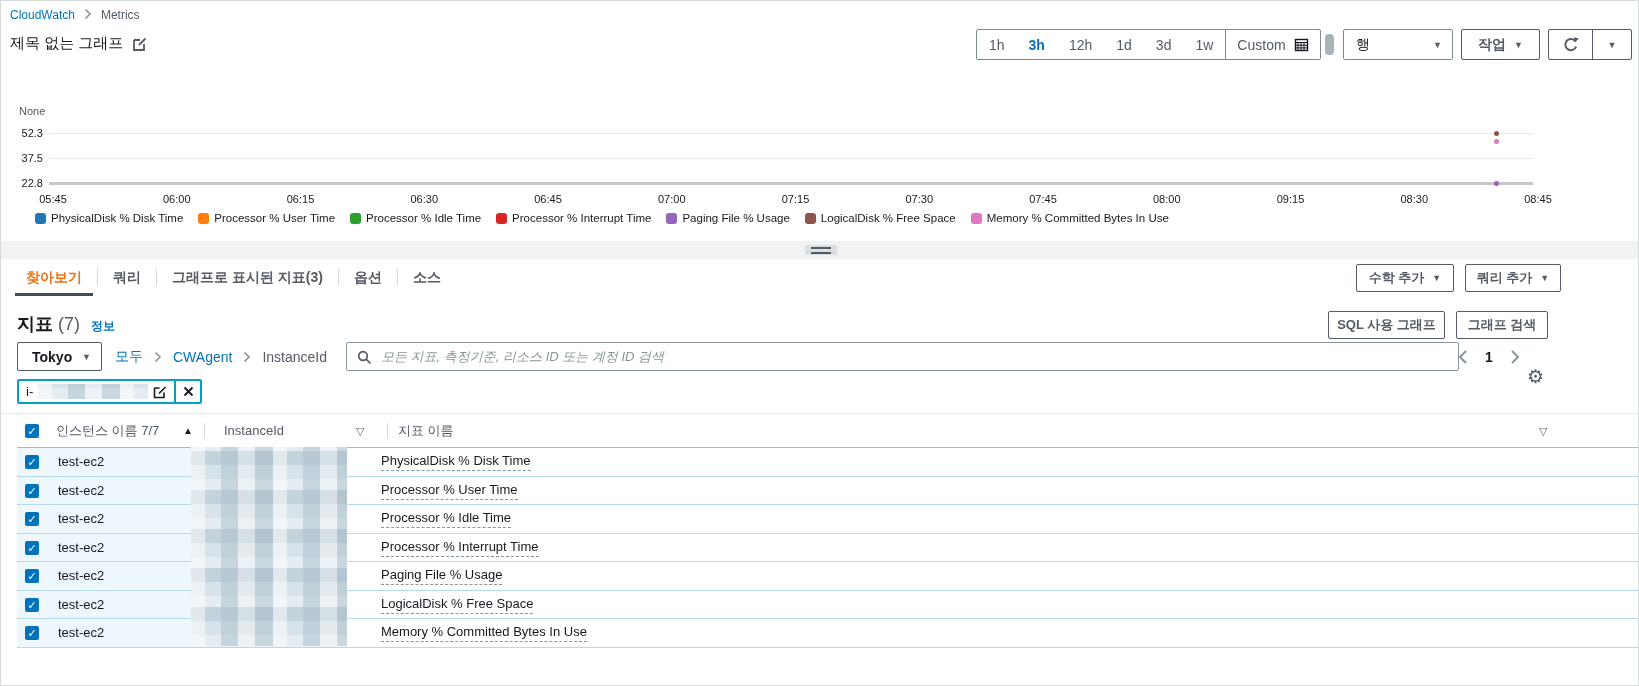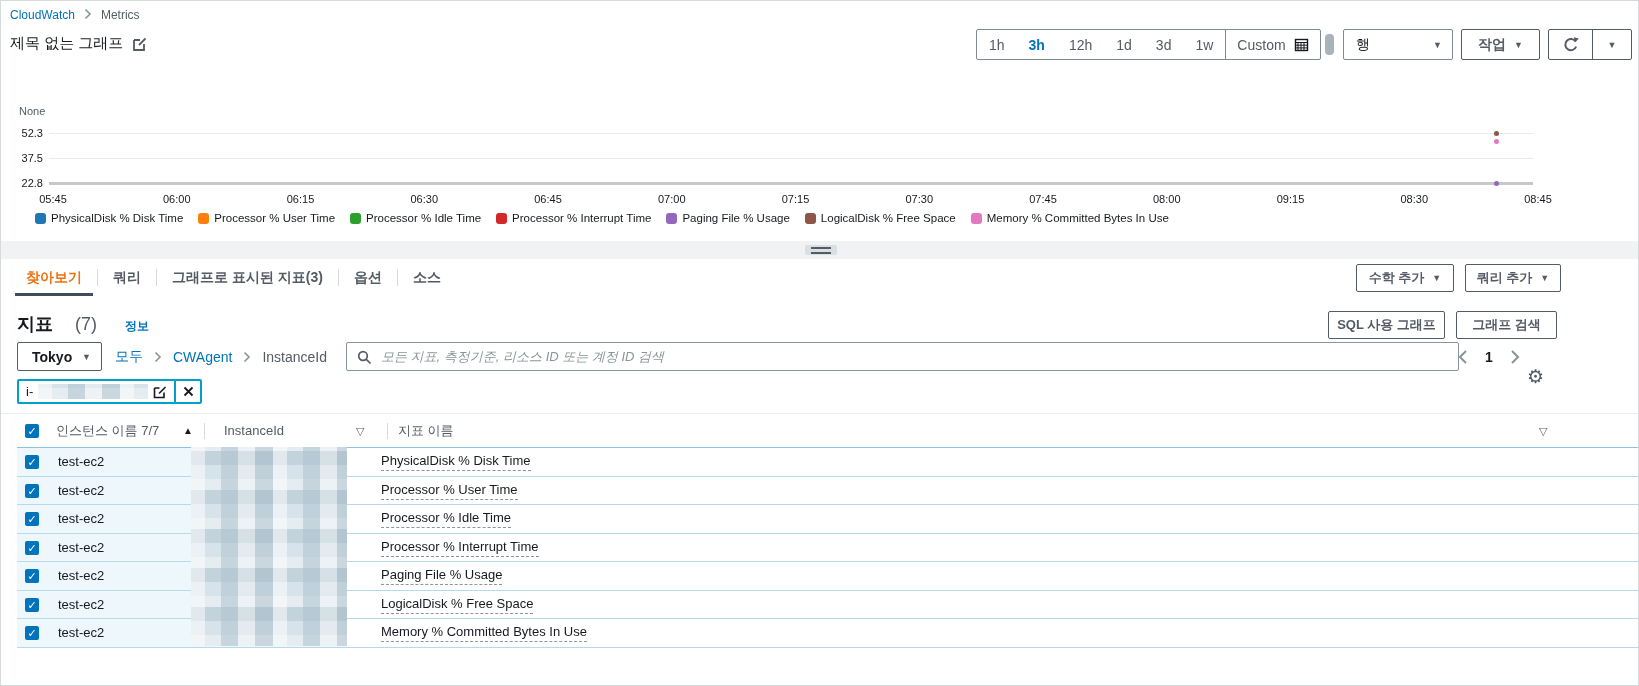--- a/index.html
+++ b/index.html
@@ -52,26 +52,26 @@
   .tabs { position:absolute; left:10px; top:0; height:37px; display:flex; align-items:center; }
   .tab { font-size:14px; font-weight:bold; color:#545b64; padding:0 15px; line-height:37px; cursor:pointer; position:relative; }
   .tab.active { color:#ec7211; }
   .tab.active::after { content:""; position:absolute; left:4px; right:4px; bottom:0; height:3px; background:#414d5c; }
   .tab-sep { width:1px; height:17px; background:#d5dbdb; }
   .add-math-btn { position:absolute; left:1355px; top:5px; width:98px; height:28px; }
   .add-query-btn { position:absolute; left:1464px; top:5px; width:96px; height:28px; }
 
   
   .panel { position:absolute; left:0; top:296px; width:1639px; height:390px; background:#fff; }
-  .metrics-heading { position:absolute; left:16px; top:15px; display:flex; align-items:baseline; gap:22px; }
+  .metrics-heading { position:absolute; left:16px; top:15px; display:flex; align-items:baseline; gap:5px; }
   .mh-title { font-size:18px; font-weight:bold; color:#16191f; }
   .mh-count { font-size:18px; color:#545b64; }
   .mh-info { font-size:12px; color:#0073bb; font-weight:bold; margin-left:6px; cursor:pointer; }
   .sql-btn { position:absolute; left:1327px; top:14px; width:117px; height:28px; }
-  .graph-search-btn { position:absolute; left:1455px; top:14px; width:101px; height:28px;text-align:center; }
+  .graph-search-btn { position:absolute; left:1455px; top:14px; width:92px; height:28px;text-align:center; }
   .region-btn { position:absolute; left:16px; top:45px; width:85px; height:29px; font-size:14px; justify-content:space-between; padding:0 10px 0 14px; color:#16191f; }
   .ns-breadcrumb { position:absolute; left:114px; top:45px; height:29px; display:flex; align-items:center; gap:11px; font-size:14px; }
   .ns-link { color:#0073bb; cursor:pointer; }
   .ns-current { color:#545b64; }
   .search-box { position:absolute; left:325px; top:45px; width:1113px; height:29px; border:1px solid #87969f; border-radius:2px; background:#fff;margin-left:20px; }
   .search-box svg { position:absolute; left:10px; top:7px; }
   .search-input { position:absolute; left:0; top:0; width:100%; height:100%; border:none; outline:none; background:transparent; padding-left:34px; font-family:inherit; font-size:13px; color:#16191f; }
   .search-input::placeholder { font-style:italic; color:#879596; }
   .pagination { position:absolute; left:1456px; top:45px; height:29px; display:flex; align-items:center; gap:17px; }
   .page-num { font-size:14px; font-weight:bold; color:#16191f; }

